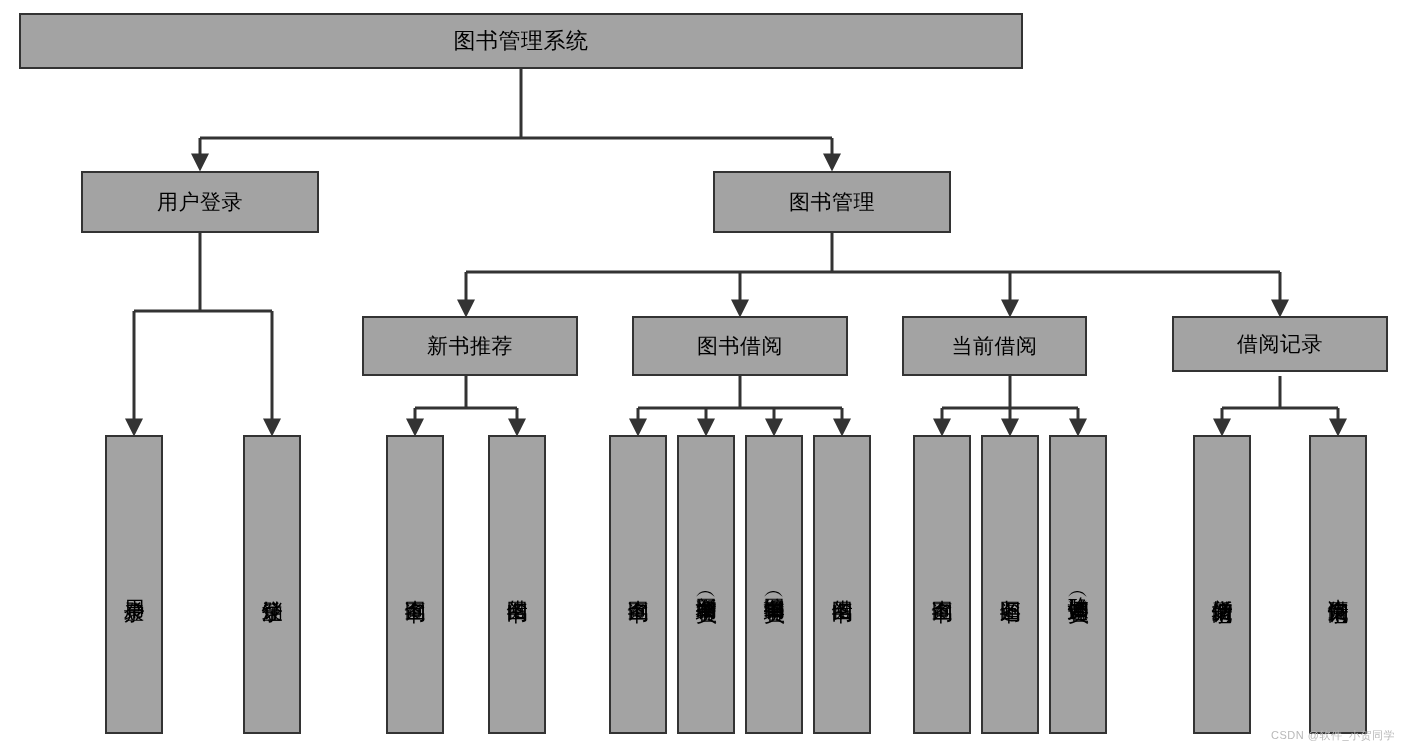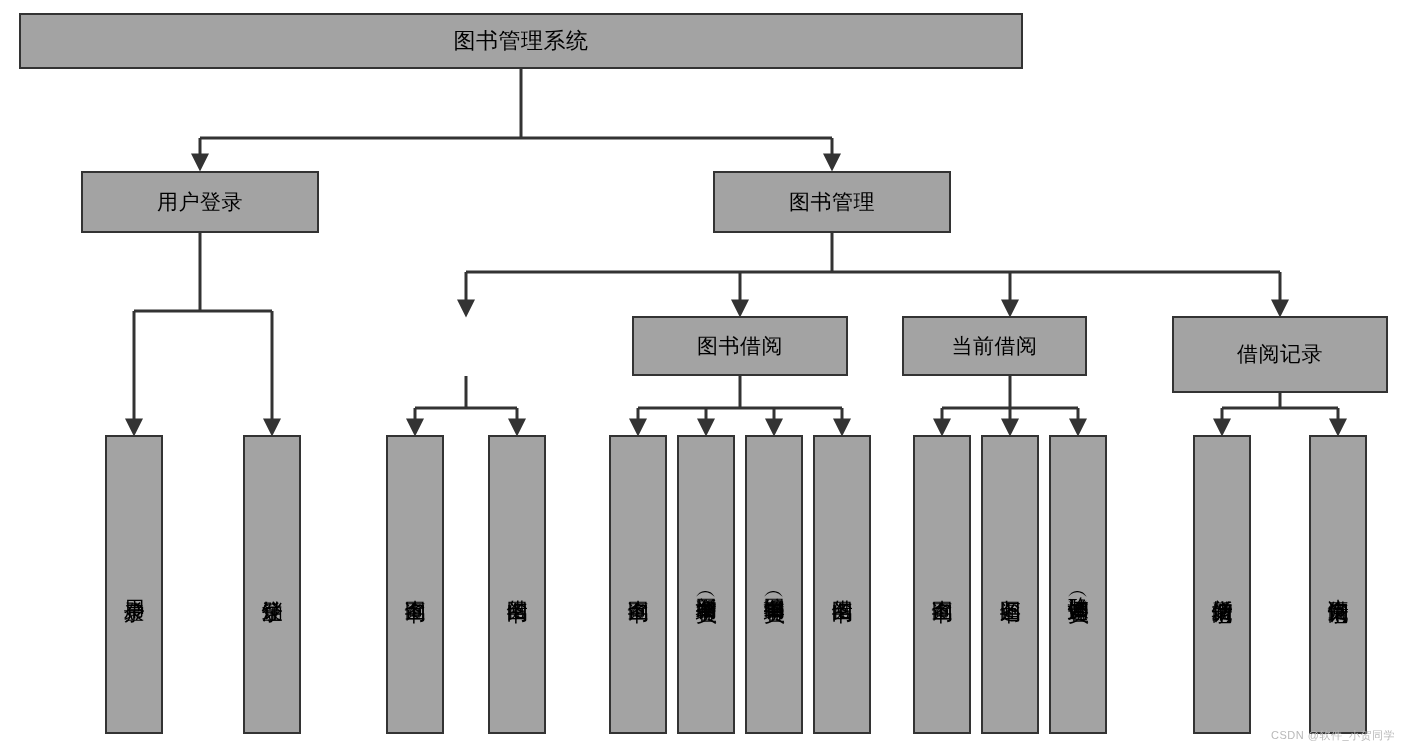--- a/index.html
+++ b/index.html
@@ -132,27 +132,30 @@
     <span>图书管理系统</span>
   </div>
 
   <div class="node horiz" style="left:81px; top:171px; width:238px; height:62px;">
     <span>用户登录</span>
   </div>
   <div class="node horiz" style="left:713px; top:171px; width:238px; height:62px;">
     <span>图书管理</span>
   </div>
 
+  <div class="node horiz" style="left:362px; top:316px; width:216px; height:60px;">
+    <span>新书推荐</span>
+  </div>
   <div class="node horiz" style="left:632px; top:316px; width:216px; height:60px;">
     <span>图书借阅</span>
   </div>
   <div class="node horiz" style="left:902px; top:316px; width:185px; height:60px;">
     <span>当前借阅</span>
   </div>
-  <div class="node horiz" style="left:1172px; top:316px; width:216px; height:77px;">
+  <div class="node horiz" style="left:1172px; top:316px; width:216px; height:56px;">
     <span>借阅记录</span>
   </div>
 
   <div class="node vert" style="left:105px; top:435px; width:58px; height:299px;">
     <span class="vlabel">用户登录</span>
   </div>
   <div class="node vert" style="left:243px; top:435px; width:58px; height:299px;">
     <span class="vlabel">注销登录</span>
   </div>
 

